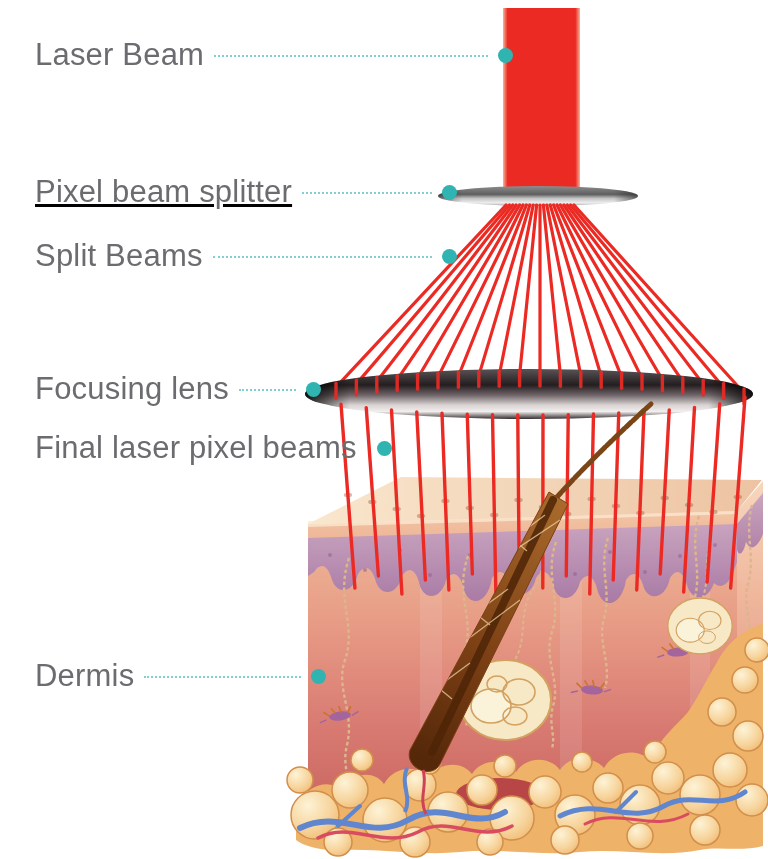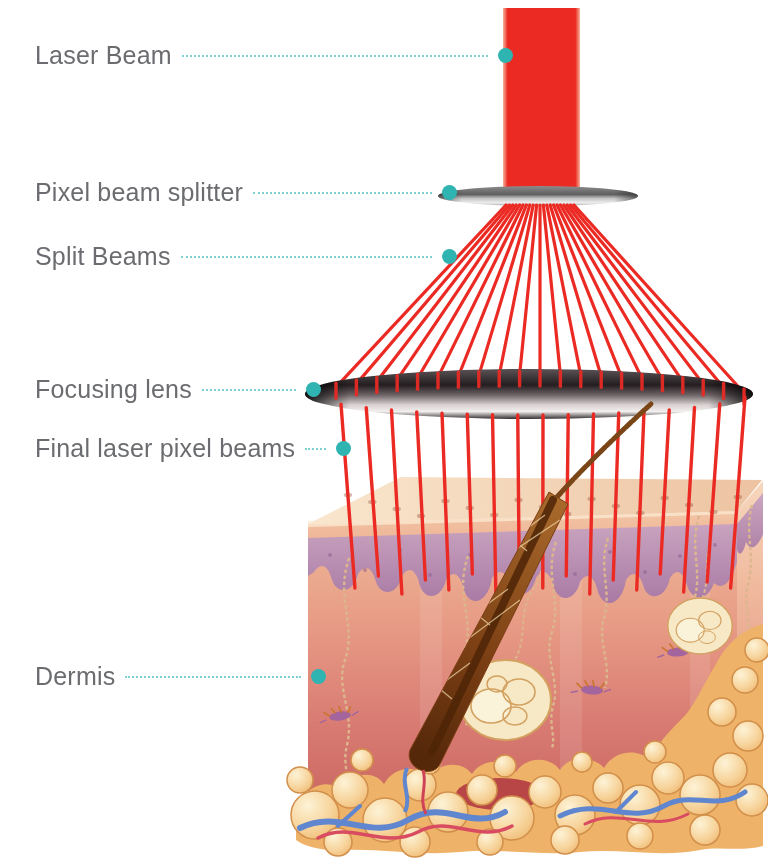--- a/index.html
+++ b/index.html
@@ -1,25 +1,25 @@
 <!DOCTYPE html>
 <html><head>
 <meta charset="utf-8">
 <style>
   html,body{margin:0;padding:0;background:#ffffff;}
   .stage{position:relative;width:768px;height:859px;background:#ffffff;overflow:hidden;
          font-family:"Liberation Sans",sans-serif;}
   .stage svg.art{position:absolute;left:0;top:0;width:768px;height:859px;}
   .label-row{position:absolute;display:flex;align-items:center;gap:10px;height:28px;}
-  .label-text{font-size:25px;color:#6b6c6f;letter-spacing:.2px;white-space:nowrap;line-height:28px;}
+  .label-text{font-size:31px;color:#6b6c6f;letter-spacing:.2px;white-space:nowrap;line-height:28px;}
   .leader{flex:1 1 auto;height:0;border-top:2px dotted #7fd0d2;margin-top:2px;}
   .dot{flex:0 0 auto;width:15px;height:15px;border-radius:50%;background:#2fb4b1;}
   
   #lr-0{left:35px;top:41px;width:478px;}
-  #lr-1{left:35px;top:178px;width:422px;}
+  #lr-1{left:35px;top:178px;width:422px;text-decoration:underline;}
   #lr-2{left:35px;top:242px;width:422px;}
   #lr-3{left:35px;top:375px;width:286px;}
   #lr-4{left:35px;top:434px;width:316px;}
   #lr-5{left:35px;top:532px;width:291px;}
   #lr-6{left:35px;top:644px;width:291px;margin-top:18px;}
 </style>
 </head>
 <body>
 
 <div class="stage">

